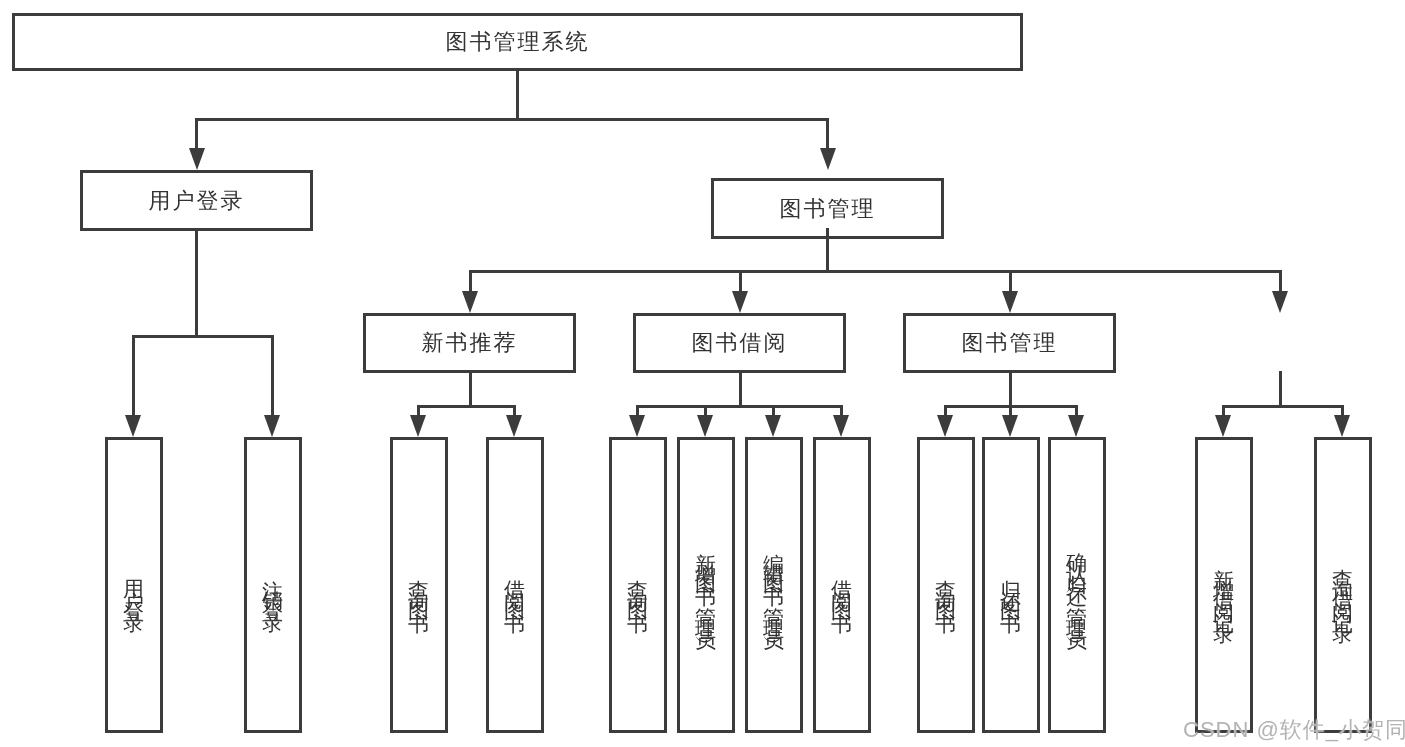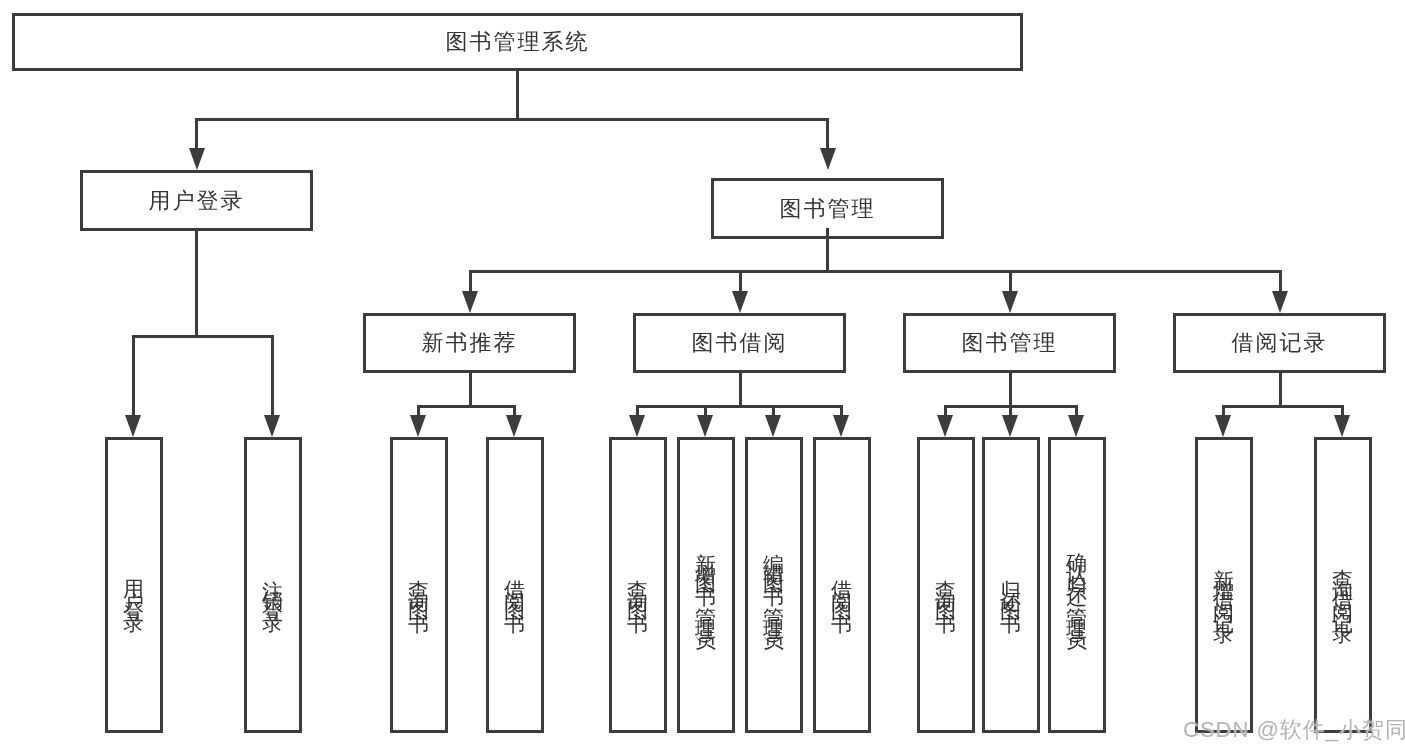--- a/index.html
+++ b/index.html
@@ -71,23 +71,20 @@
   <div class="arr" style="left:1272px;top:291px"></div>
 
   <div class="box" style="left:633px;top:313px;width:213px;height:60px">
     <span>图书借阅</span>
   </div>
   <div class="box" style="left:363px;top:313px;width:213px;height:60px">
     <span>新书推荐</span>
   </div>
   <div class="box" style="left:903px;top:313px;width:213px;height:60px">
     <span>图书管理</span>
-  </div>
-  <div class="box" style="left:1173px;top:313px;width:213px;height:60px">
-    <span>借阅记录</span>
   </div>
 
   <div class="v" style="left:469px;top:371px;height:37px"></div>
   <div class="v" style="left:739px;top:371px;height:37px"></div>
   <div class="v" style="left:1009px;top:371px;height:37px"></div>
   <div class="v" style="left:1279px;top:371px;height:37px"></div>
 
   <div class="h" style="left:417px;top:405px;width:99px"></div>
   <div class="h" style="left:636px;top:405px;width:207px"></div>
   <div class="h" style="left:944px;top:405px;width:134px"></div>

